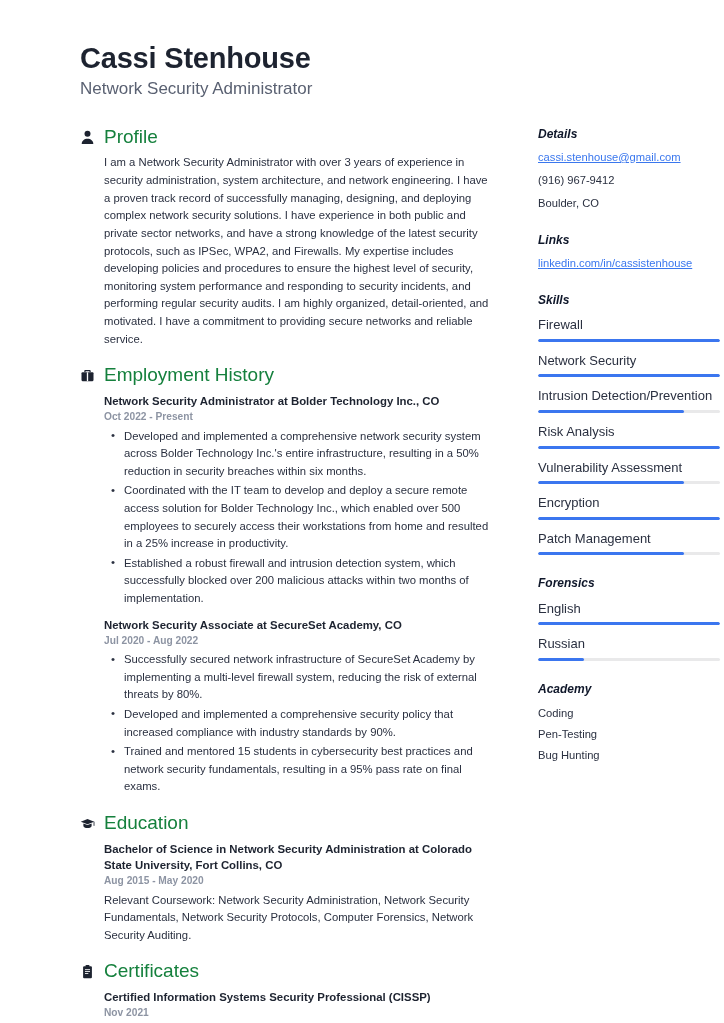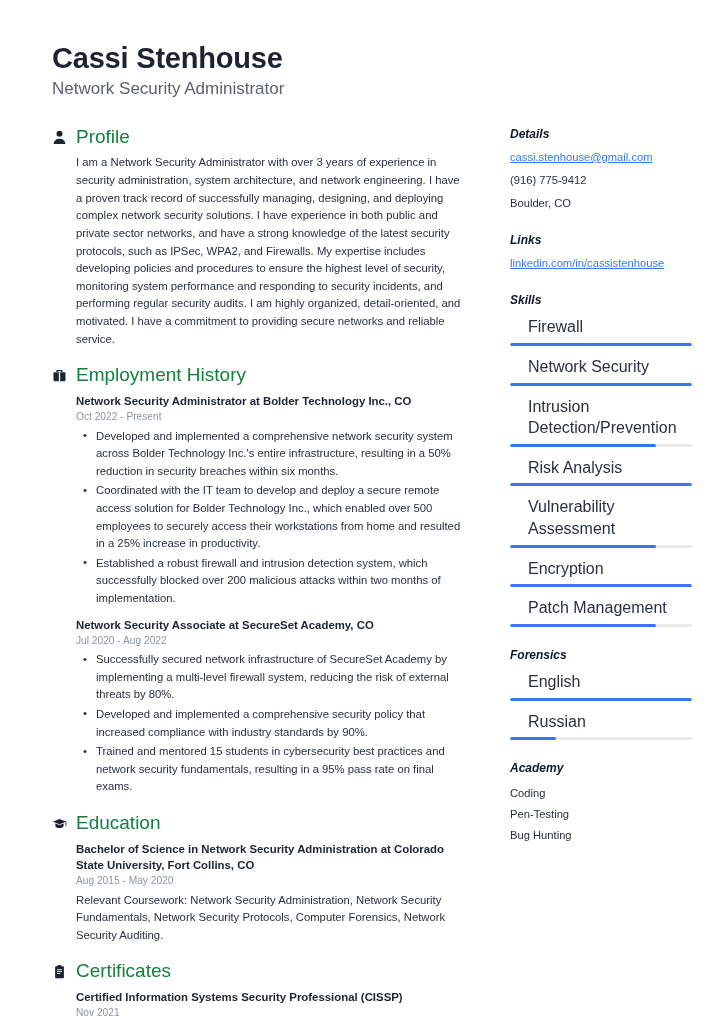--- a/index.html
+++ b/index.html
@@ -13,21 +13,21 @@
     font-family: "Liberation Sans", sans-serif;
     color: #1f2430;
     overflow: hidden;
   }
   .page {
     position: relative;
     width: 720px;
     height: 1023px;
     background: #ffffff;
     box-sizing: border-box;
-    padding: 42px 48px 0 52px;
+    padding: 42px 48px 0 80px;
   }
 
   
   .header { margin-bottom: 26px; }
   .full-name {
     font-size: 29px;
     font-weight: bold;
     letter-spacing: -0.2px;
     color: #1d2330;
     line-height: 1.12;
@@ -87,20 +87,21 @@
     font-weight: bold;
     color: #1d2330;
     line-height: 1.42;
     margin: 0 0 1px 0;
   }
   .entry-date {
     font-size: 10.2px;
     color: #8d94a3;
     line-height: 1.4;
     margin: 0 0 3px 0;
+    font-weight: bold;
   }
   .entry-desc {
     font-size: 11.3px;
     line-height: 1.56;
     color: #2a3040;
     margin: 2px 0 0 0;
   }
   ul.bullets {
     margin: 2px 0 0 0;
     padding-left: 18px;
@@ -145,25 +146,24 @@
     text-decoration: underline;
     line-height: 1.42;
     margin-bottom: 7px;
     display: block;
     word-break: break-all;
   }
 
   
   .bar-item { margin-bottom: 10px; }
   .bar-label {
-    font-size: 16px;
+    font-size: 13px;
     color: #2a3040;
     line-height: 1.35;
     margin-bottom: 5px;
-    margin-left: 18px;
   }
   .bar-track {
     position: relative;
     width: 100%;
     height: 3px;
     background: #e9e9ea;
     border-radius: 2px;
     overflow: hidden;
   }
   .bar-fill {
@@ -286,21 +286,21 @@
         </div>
       </div>
 
     </div>
 
     <div class="col-side">
 
       <div class="side-block">
         <div class="side-title">Details</div>
         <a class="side-link" href="#">cassi.stenhouse@gmail.com</a>
-        <div class="side-line">(916) 775-9412</div>
+        <div class="side-line">(916) 967-9412</div>
         <div class="side-line">Boulder, CO</div>
       </div>
 
       <div class="side-block">
         <div class="side-title">Links</div>
         <a class="side-link" href="#">linkedin.com/in/cassistenhouse</a>
       </div>
 
       <div class="side-block">
         <div class="side-title">Skills</div>

